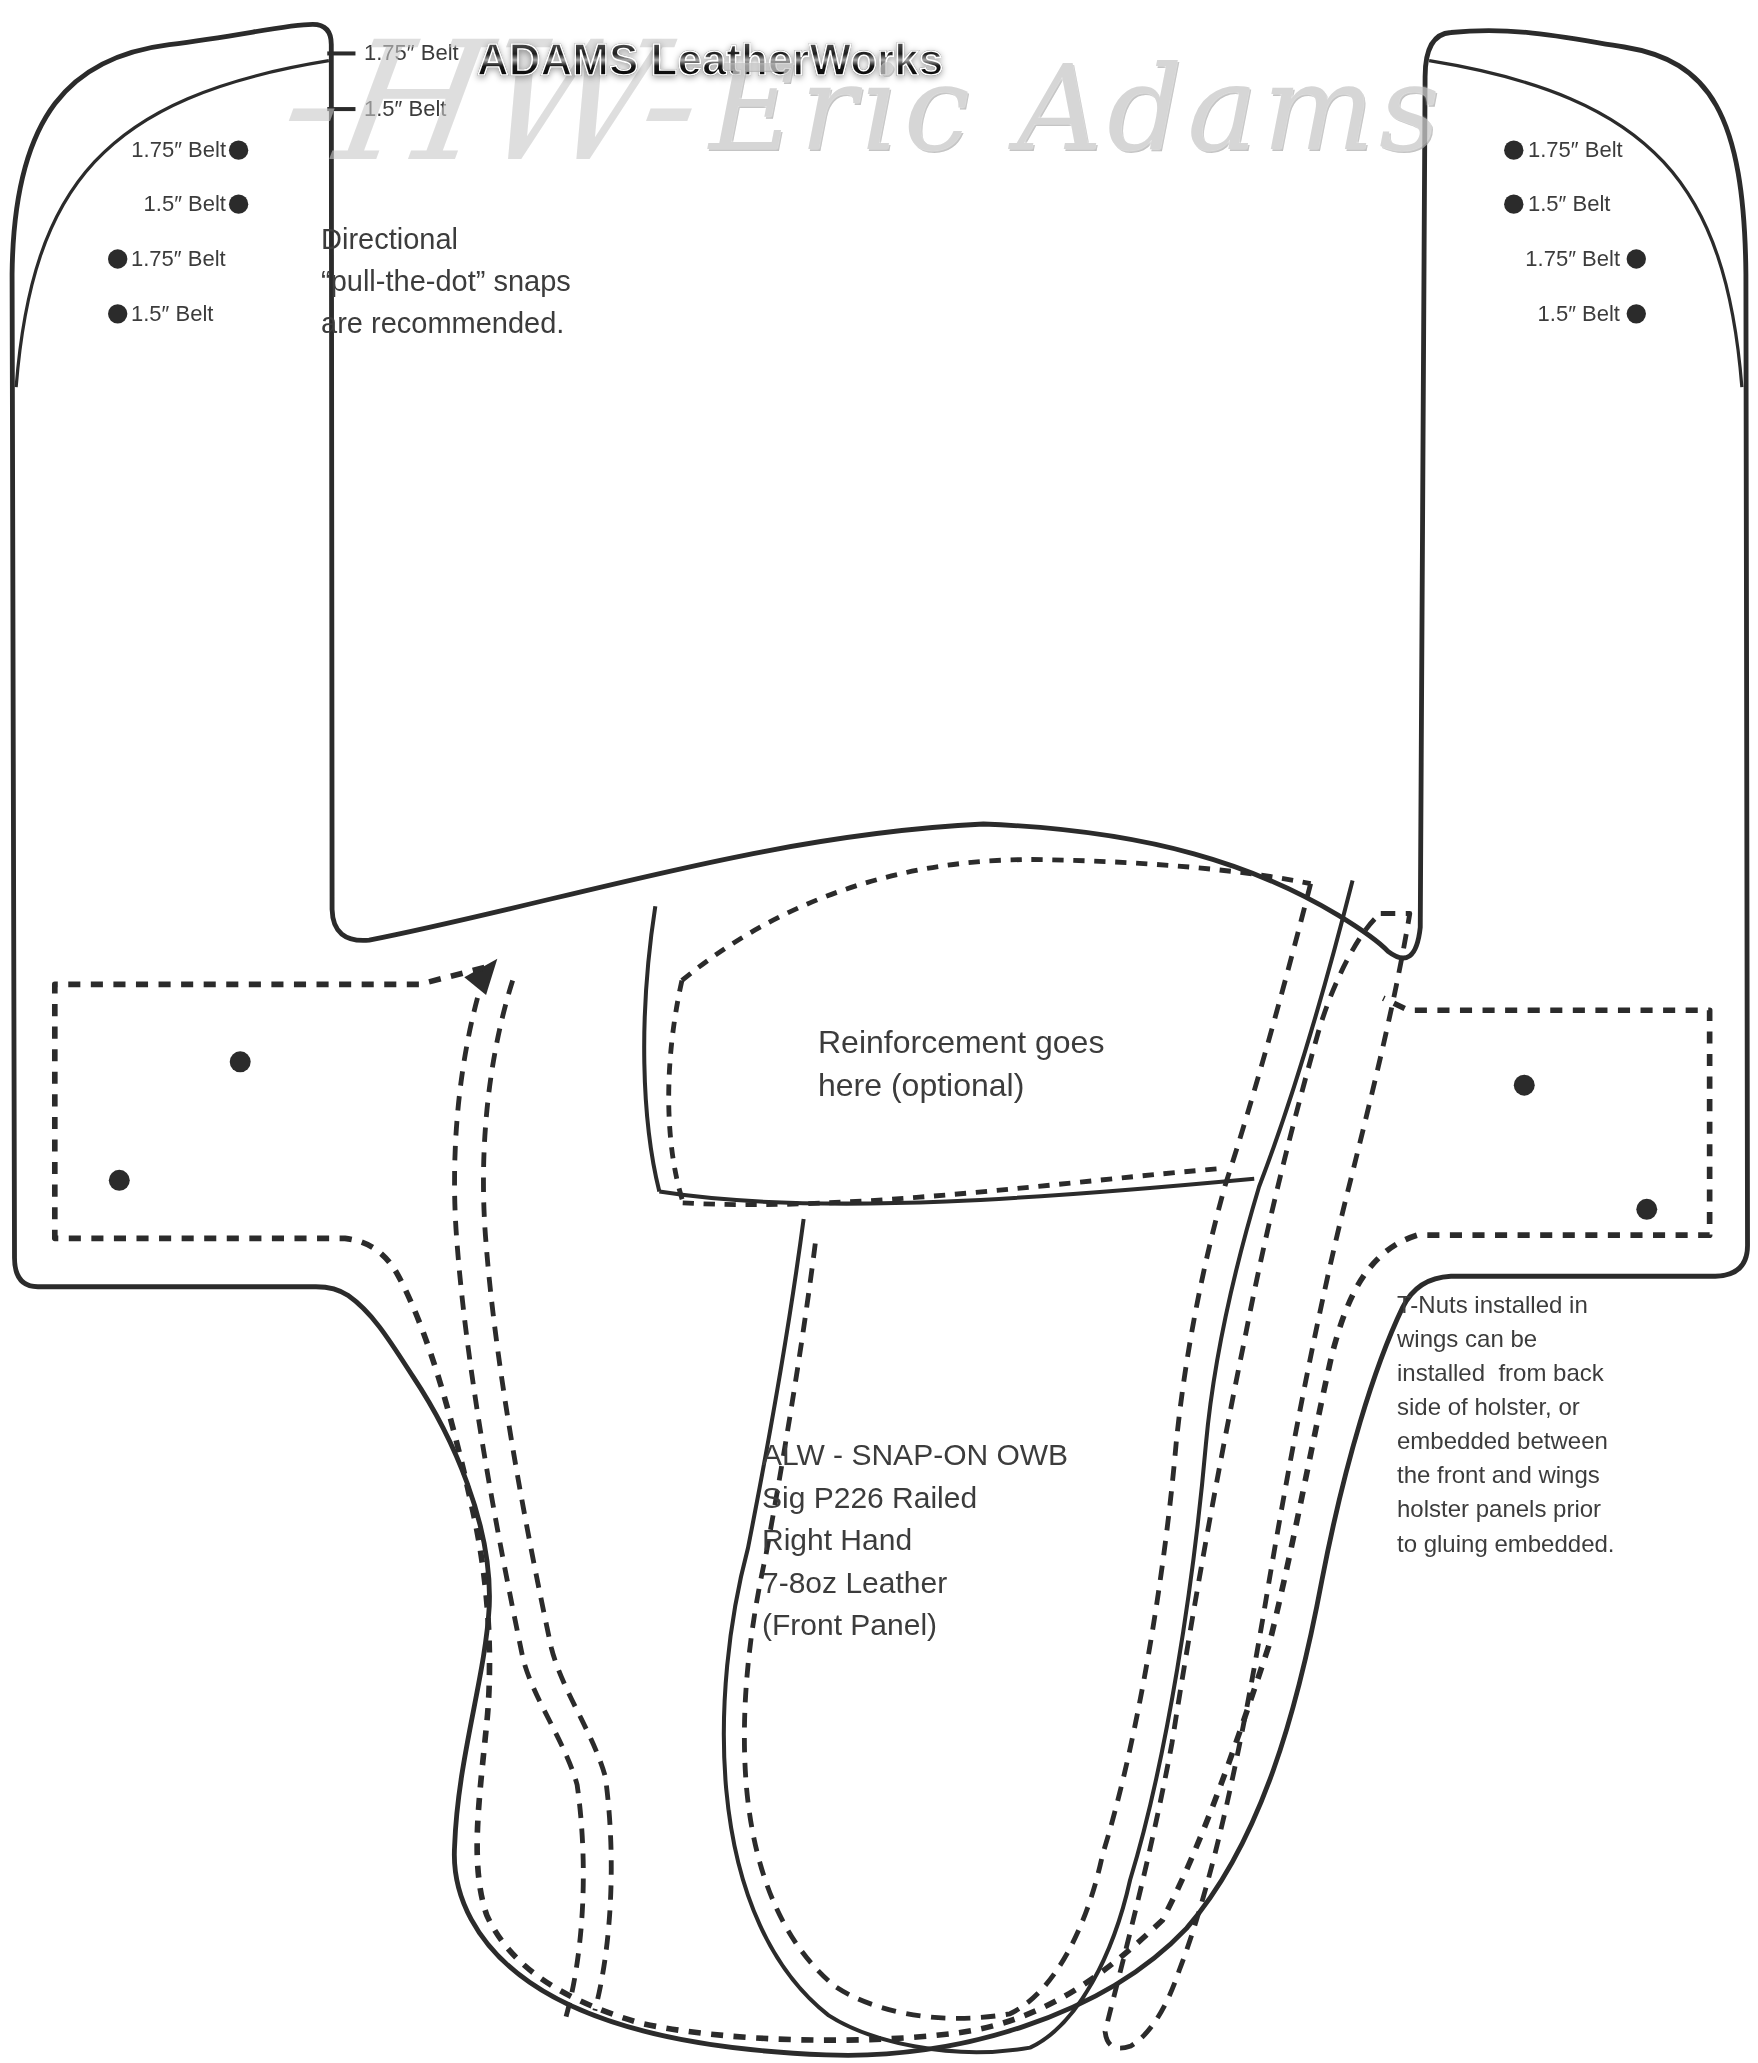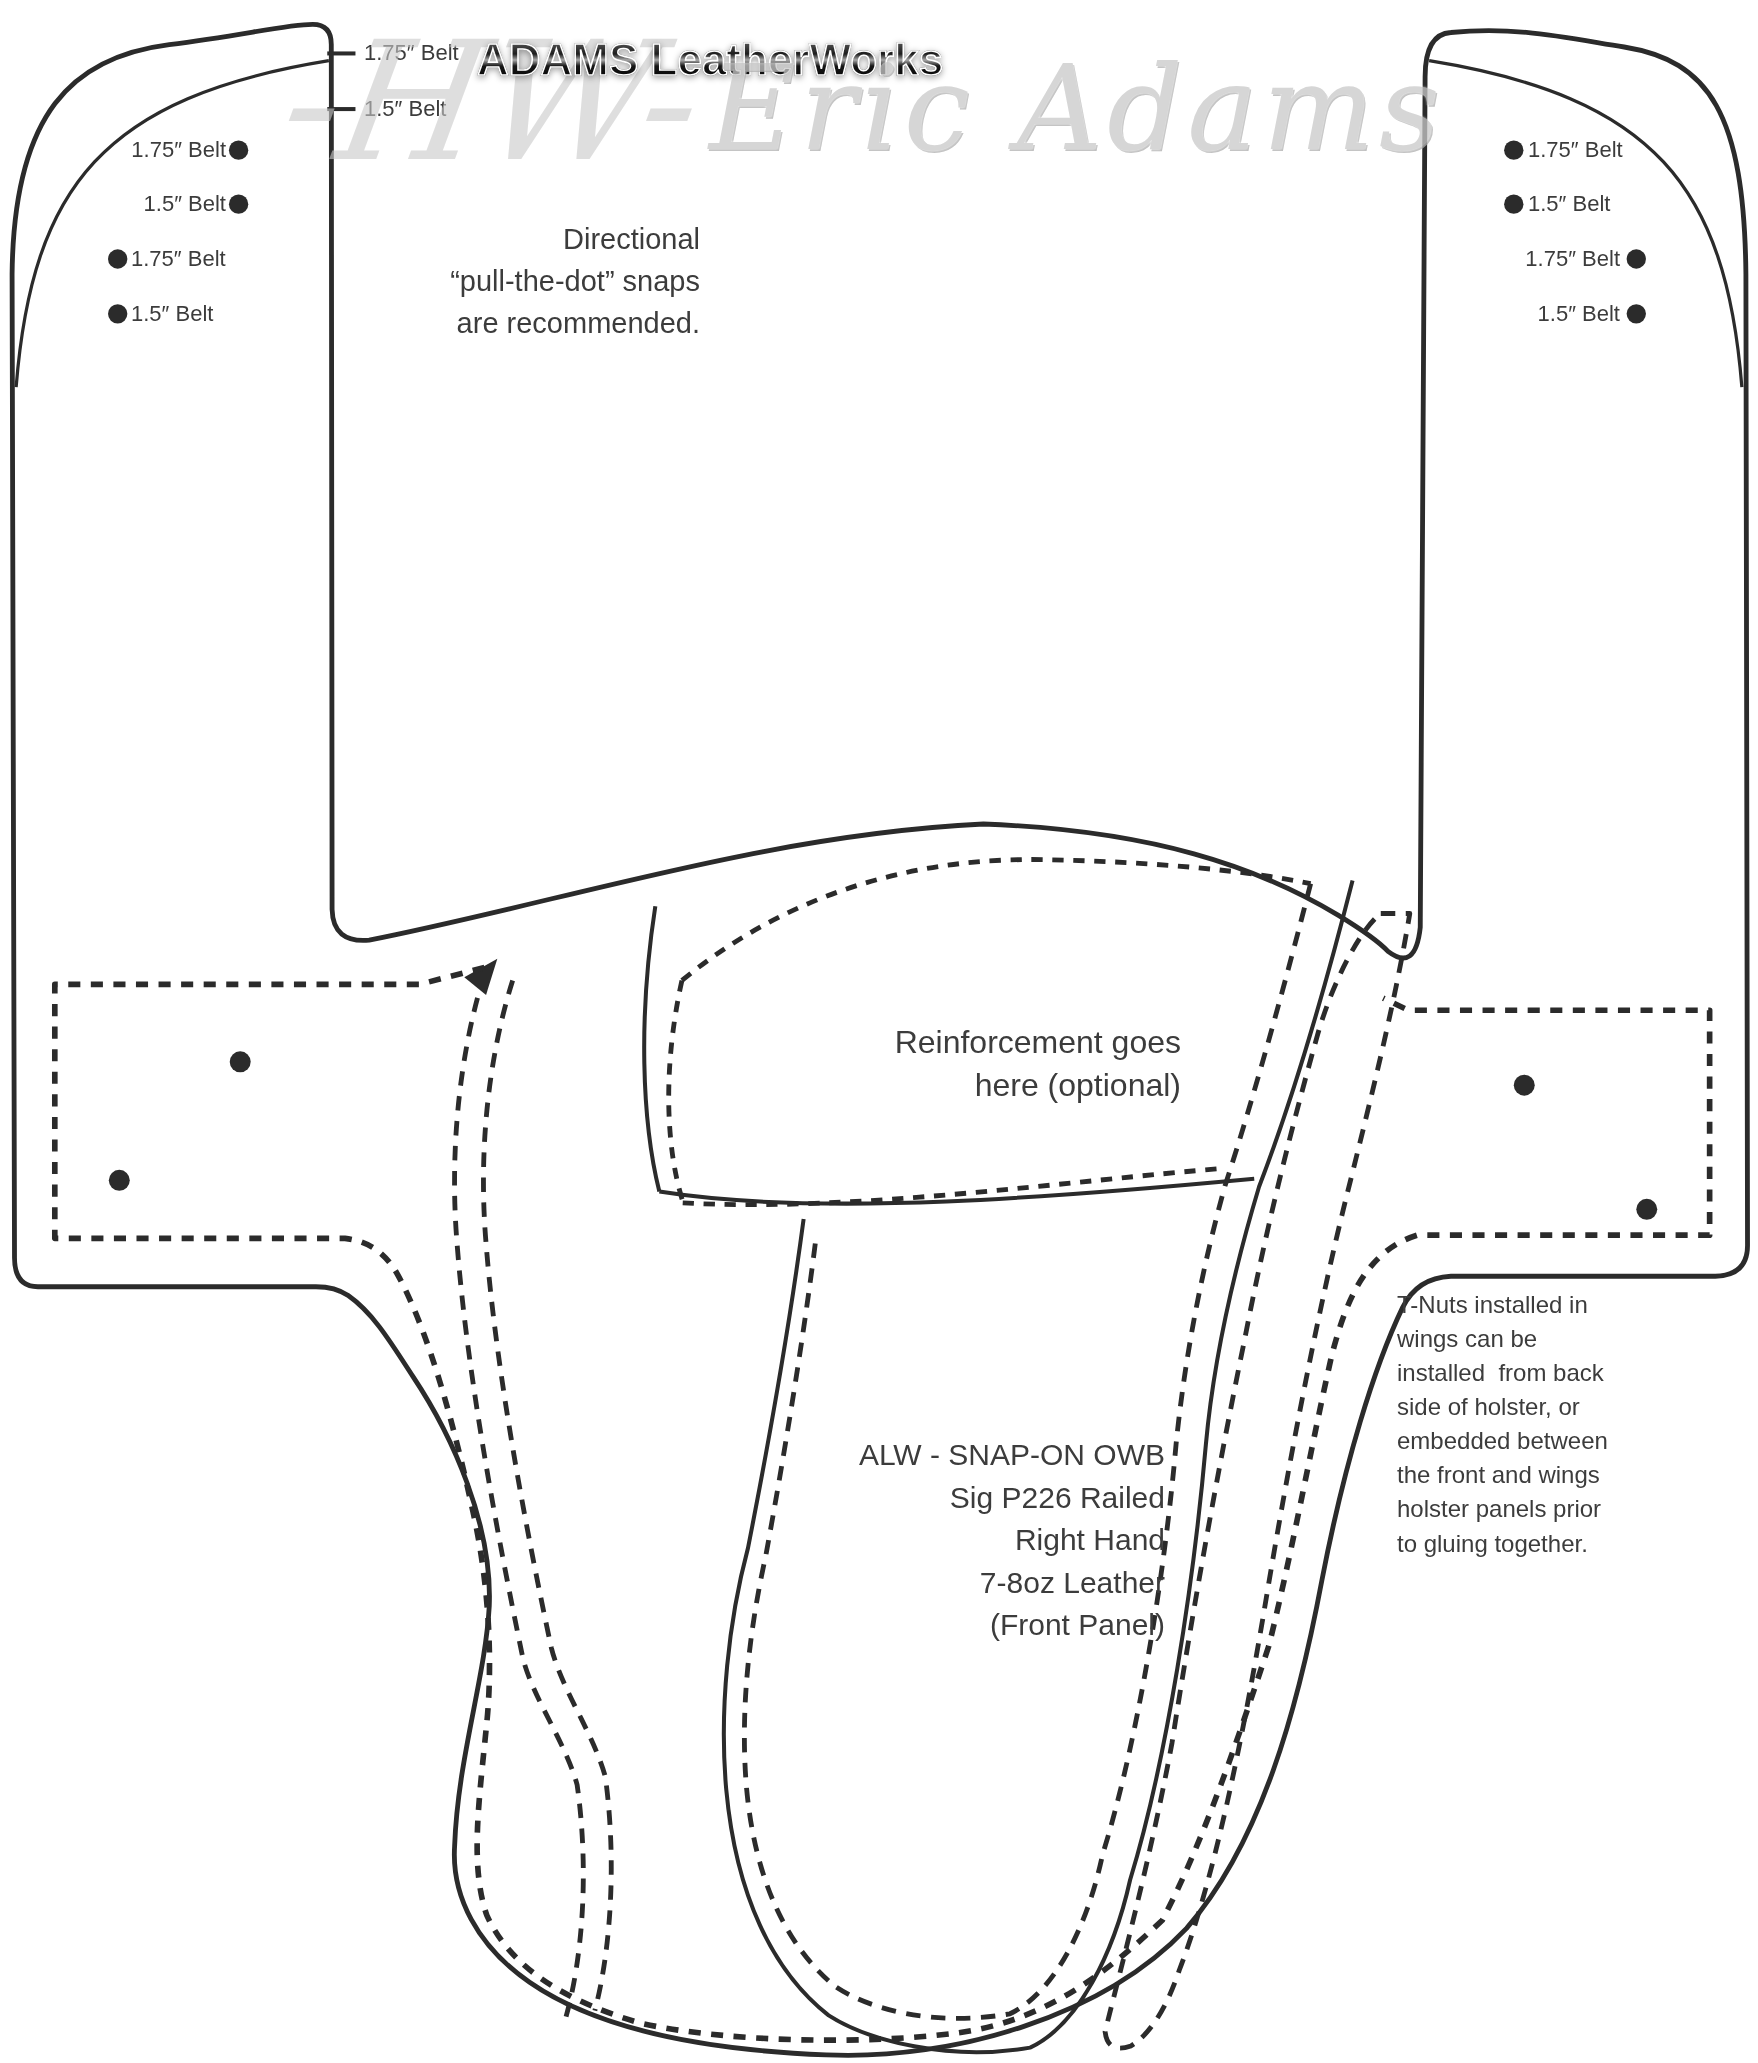--- a/index.html
+++ b/index.html
@@ -2,21 +2,21 @@
 <html style="font-size:13px"><head>
 <meta charset="utf-8">
 <style>
   html,body{margin:0;padding:0;background:#fff;}
   .stage{position:relative;width:1758px;height:2064px;background:#ffffff;overflow:hidden;
          font-family:"Liberation Sans", sans-serif;color:#3a3a3a;}
   svg.pattern{position:absolute;left:0;top:0;width:1758px;height:2064px;}
   .lbl{position:absolute;font-size:22px;color:#3c3c3c;white-space:nowrap;}
   .note{position:absolute;color:#3c3c3c;}
   .note div{white-space:pre;}
-  .c{text-align:right;}
+  .c{text-align:left;}
   .r{text-align:right;}
   
   .logo-title{position:absolute;left:477px;top:35px;font-weight:bold;font-size:44px;letter-spacing:0px;
     background:linear-gradient(180deg,#777 0%,#1d1d1d 38%,#a9a9a9 50%,#161616 62%,#000 100%);
     -webkit-background-clip:text;background-clip:text;color:transparent;
     -webkit-text-stroke:1.6px #ffffff;
     filter:drop-shadow(0 2.4px 3.2px rgba(0,0,0,0.35));z-index:3;}
   .wm{position:absolute;font-family:"DejaVu Serif", serif;font-style:italic;color:#c9c9c9;z-index:2;}
   .wm.mono{left:286px;top:6.4px;font-size:165px;transform:skewX(-10deg);opacity:.6;}
   .wm.sig{left:709px;top:39px;font-size:118px;letter-spacing:4.8px;opacity:.75;z-index:4;
@@ -176,17 +176,17 @@
   </div>
 
   <div class="note tnuts">
     <div>T-Nuts installed in</div>
     <div>wings can be</div>
     <div>installed  from back</div>
     <div>side of holster, or</div>
     <div>embedded between</div>
     <div>the front and wings</div>
     <div>holster panels prior</div>
-    <div>to gluing together.</div>
+    <div>to gluing embedded.</div>
   </div>
 
 </div>
 
 
 </body></html>

